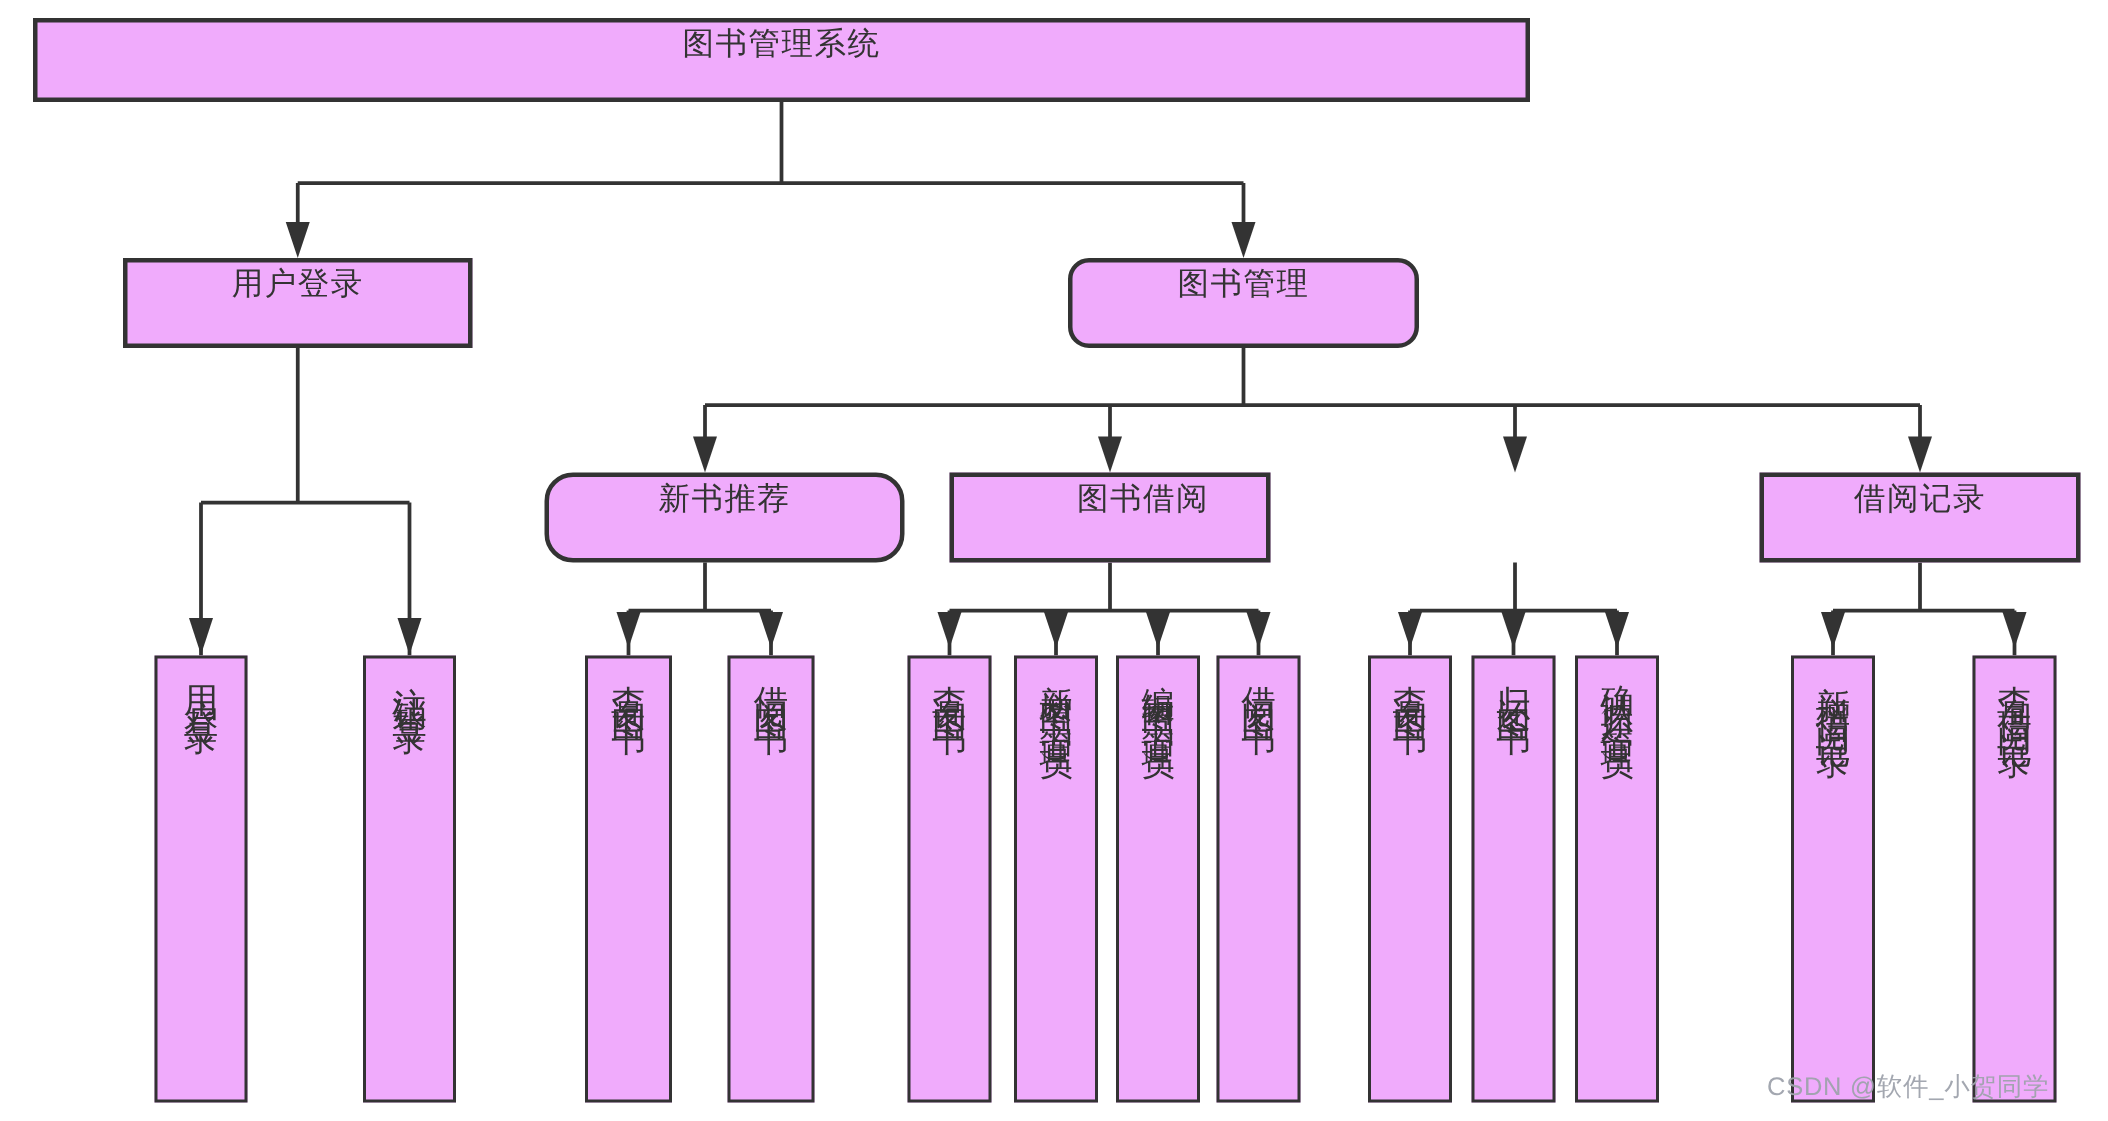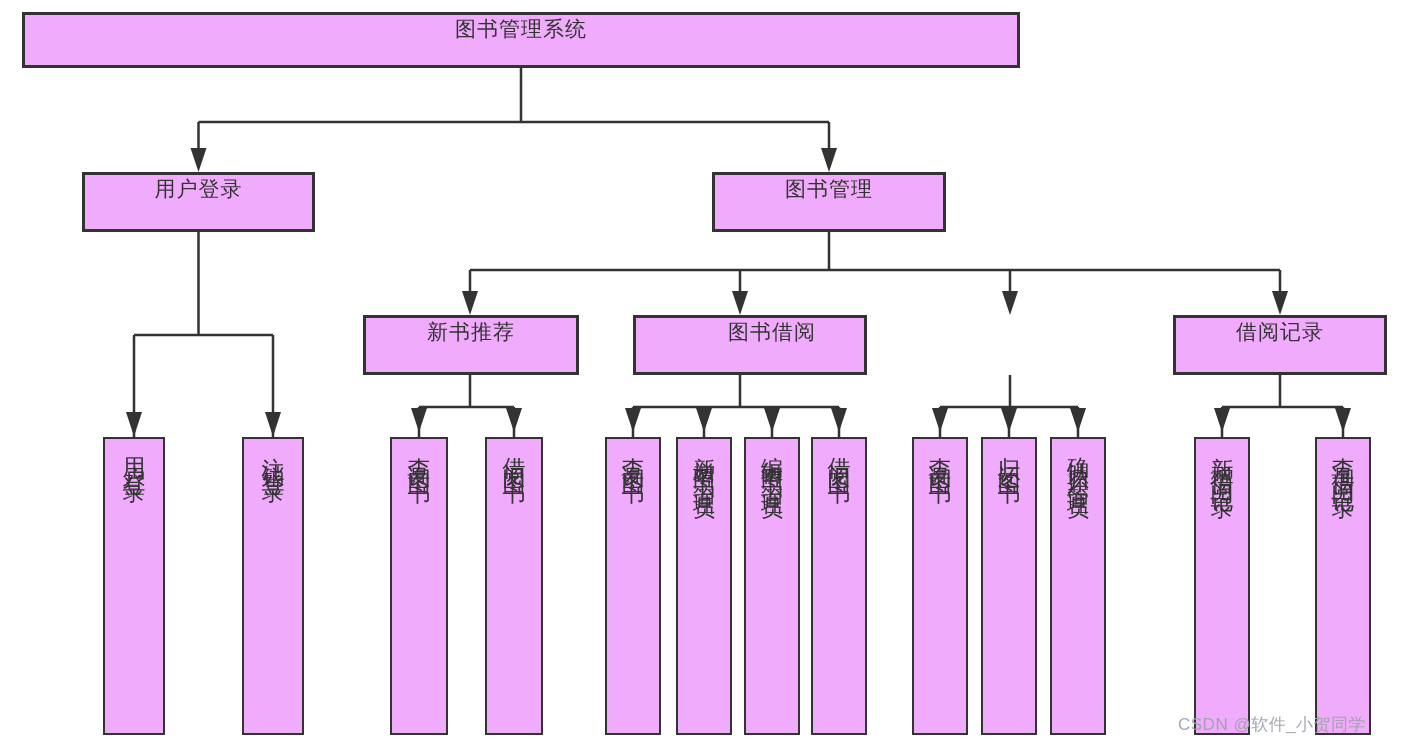--- a/index.html
+++ b/index.html
@@ -116,28 +116,28 @@
     </g>
   </svg>
 
   <div class="node h" style="left:22px; top:12px; width:998px; height:56px;">
     <span>图书管理系统</span>
   </div>
 
   <div class="node h" style="left:82px; top:172px; width:233px; height:60px;">
     <span>用户登录</span>
   </div>
-  <div class="node h" style="left:712px; top:172px; width:234px; height:60px;">
+  <div class="node h" style="left:712px; top:172px; width:234px; height:60px;border-radius:14px;">
     <span>图书管理</span>
   </div>
 
-  <div class="node h" style="left:363px; top:315px; width:216px; height:60px;">
+  <div class="node h" style="left:363px; top:315px; width:240px; height:60px;border-radius:19px;">
     <span>新书推荐</span>
   </div>
-  <div class="node h" style="left:633px; top:315px; width:234px; height:60px;padding-left:44px;">
+  <div class="node h" style="left:633px; top:315px; width:214px; height:60px;padding-left:44px;">
     <span>图书借阅</span>
   </div>
   <div class="node h" style="left:1173px; top:315px; width:214px; height:60px;">
     <span>借阅记录</span>
   </div>
 
   <div class="node v" style="left:103px; top:437px; width:62px; height:298px;">
     <span>用户登录</span>
   </div>
   <div class="node v" style="left:242px; top:437px; width:62px; height:298px;">

